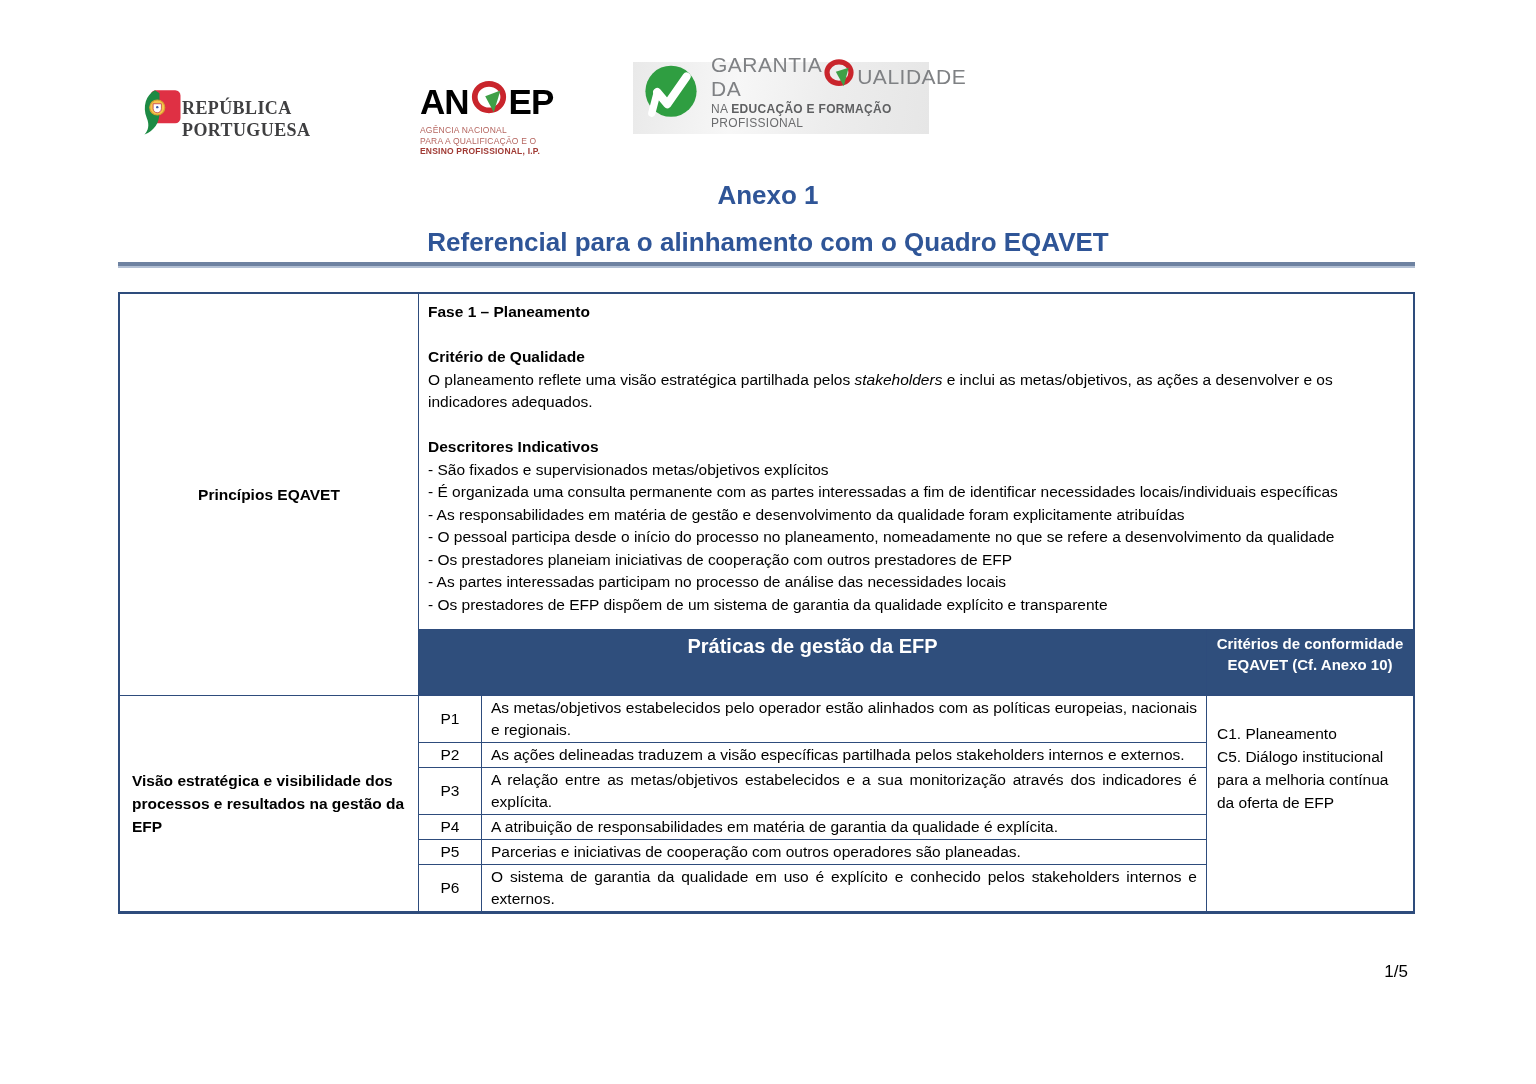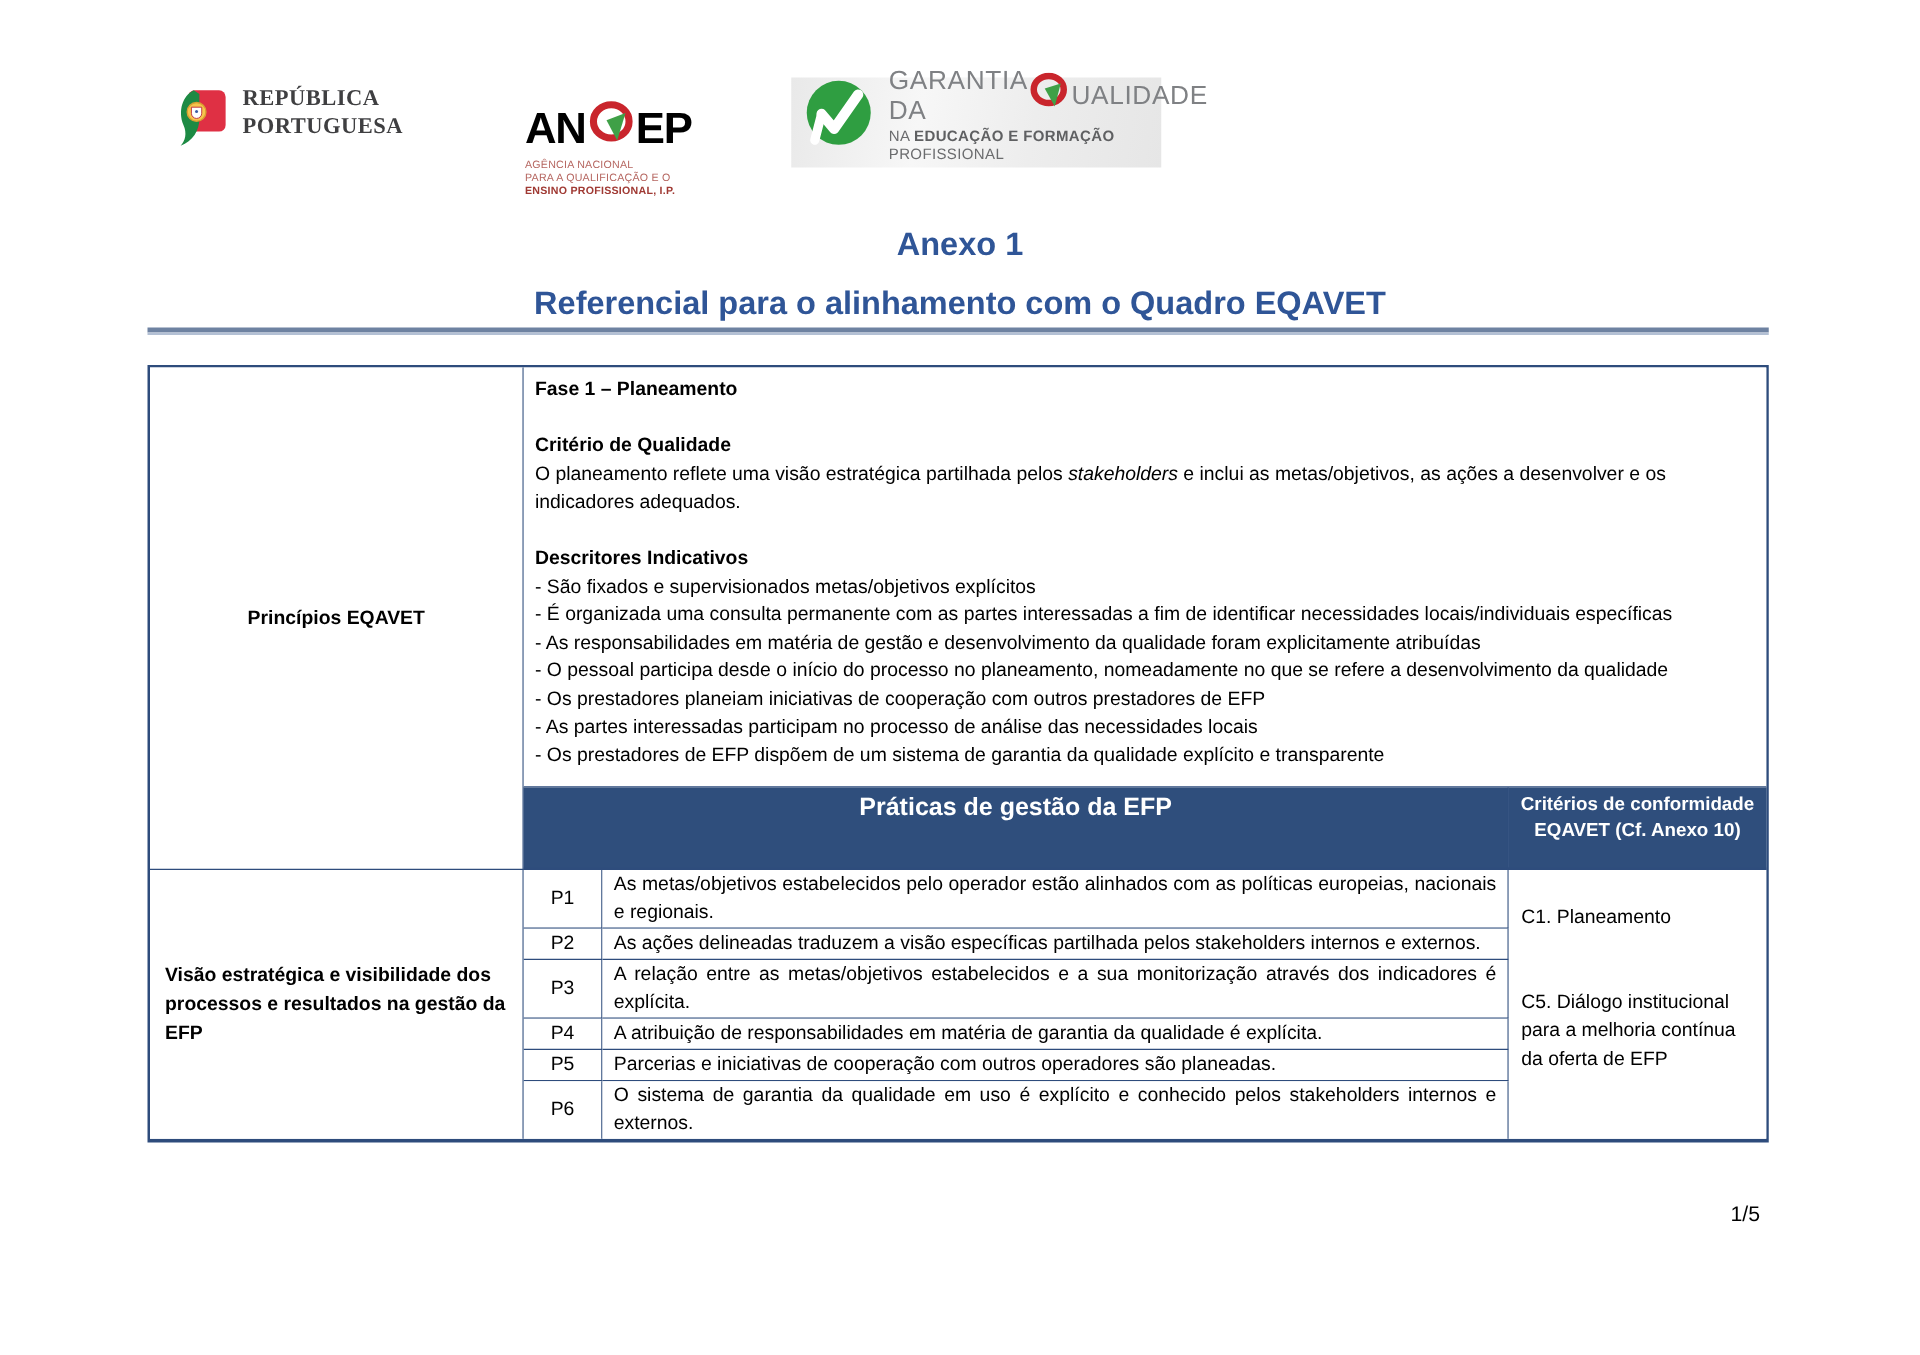--- a/index.html
+++ b/index.html
@@ -1,20 +1,20 @@
 <!DOCTYPE html>
 <html><head>
 <meta charset="utf-8">
 <style>
   * { margin:0; padding:0; box-sizing:border-box; }
   html,body { width:1536px; height:1084px; background:#ffffff; font-family:"Liberation Sans", sans-serif; color:#000; }
   .page { position:relative; width:1536px; height:1084px; background:#fff; overflow:hidden; }
 
   
-  .logo-rp { position:absolute; left:140px; top:68px; display:flex; align-items:flex-start; gap:12px; }
+  .logo-rp { position:absolute; left:140px; top:86px; display:flex; align-items:flex-end; }
   .logo-rp .rp-text { font-family:"Liberation Serif", serif; font-weight:bold; font-size:18px; line-height:1.22; color:#3f3f41; letter-spacing:0.4px; }
   .logo-anqep { position:absolute; left:420px; top:80px; width:130px; }
   .anqep-word { display:flex; align-items:center; color:#000000; font-weight:600; font-size:35px; letter-spacing:-1px; line-height:1; }
   .anqep-sub { margin-top:2px; font-size:8.5px; line-height:1.25; letter-spacing:0.2px; }
   .anqep-sub .s1, .anqep-sub .s2 { color:#b5655f; }
   .anqep-sub .s3 { color:#a03a34; font-weight:bold; }
   .logo-gq { position:absolute; left:633px; top:62px; width:296px; height:72px;
              background:linear-gradient(100deg,#e9e9e9 0%,#f7f7f7 35%,#ededed 65%,#e6e6e6 100%);
              display:flex; align-items:flex-end; padding:4px 10px 4px 6px; }
   .gq-text { margin-left:8px; }
@@ -50,21 +50,21 @@
   .hdr-criterios { grid-column:4; grid-row:2; border-bottom:2px solid; padding:3px 6px 0 6px; font-size:15px; line-height:21px; }
 
   .left-bottom { grid-column:1; grid-row:3 / span 6; border-right:1px solid;
                  display:flex; flex-direction:column; justify-content:center; padding:0 12px; font-weight:bold; line-height:23px; }
 
   .pnum { border-right:1px solid; border-bottom:1px solid; display:flex; align-items:center; justify-content:center; }
   .ptxt { border-right:1px solid; border-bottom:1px solid; padding:1px 9px; text-align:justify; line-height:22px; }
   .last { border-bottom:none !important; }
 
   .ccell { grid-column:4; grid-row:3 / span 6; padding:26px 8px 0 10px; line-height:23px; }
-  .ccell .c5 { margin-top:45px; }
+  .ccell .c5 { }
 
   
   .page-num { position:absolute; top:962px; right:128px; font-size:17px; }
 </style>
 </head>
 <body>
 
 <div class="page">
 
   <div class="logo-rp">

